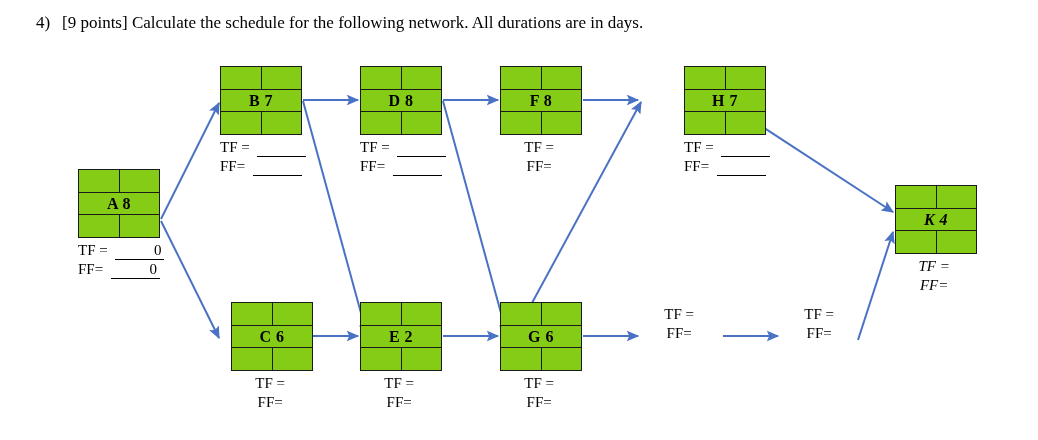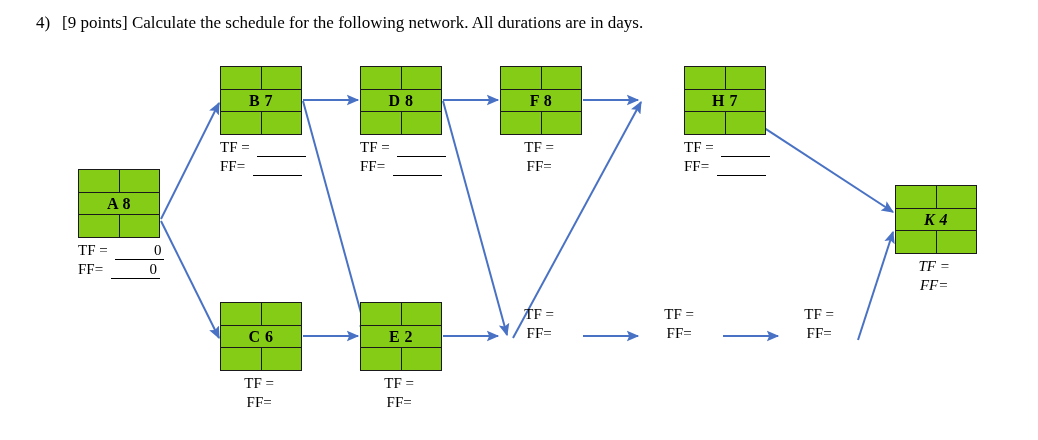--- a/index.html
+++ b/index.html
@@ -209,21 +209,21 @@
         <span class="slack-key">TF = </span>
         <span class="slack-val"></span>
       </div>
       <div class="slack-row">
         <span class="slack-key">FF= </span>
         <span class="slack-val"></span>
       </div>
     </div>
   </div>
 
-  <div class="node" style="left:220px; top:302px;text-align:right;">
+  <div class="node" style="left:231px; top:302px;text-align:right;">
     <div class="node-box">
       <div class="node-row top">
         <div class="cell left"></div>
         <div class="cell"></div>
       </div>
       <div class="node-row mid">
         <span class="node-label">C 6</span>
       </div>
       <div class="node-row bottom">
         <div class="cell left"></div>
@@ -314,20 +314,33 @@
 
       </div>
       <div class="slack-row">
         <span class="slack-key">FF= </span>
 
       </div>
     </div>
   </div>
 
   <div class="node" style="left:500px; top:302px;">
+    <div class="node-box">
+      <div class="node-row top">
+        <div class="cell left"></div>
+        <div class="cell"></div>
+      </div>
+      <div class="node-row mid">
+        <span class="node-label">G 6</span>
+      </div>
+      <div class="node-row bottom">
+        <div class="cell left"></div>
+        <div class="cell"></div>
+      </div>
+    </div>
     <div class="node-slack centered">
       <div class="slack-row">
         <span class="slack-key">TF = </span>
 
       </div>
       <div class="slack-row">
         <span class="slack-key">FF= </span>
 
       </div>
     </div>

